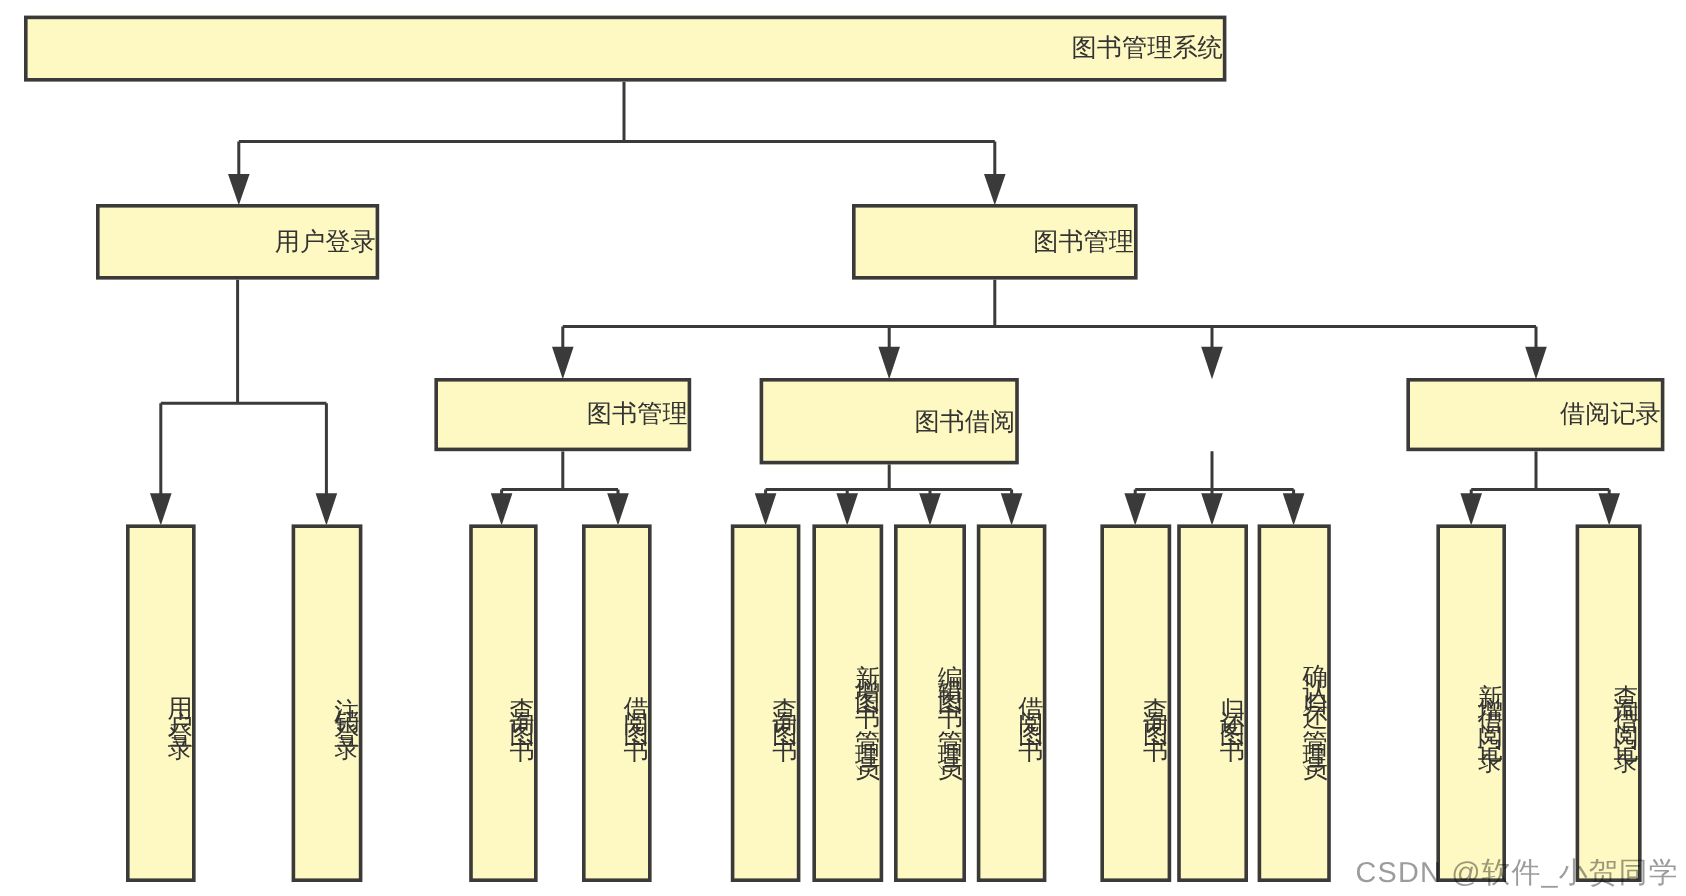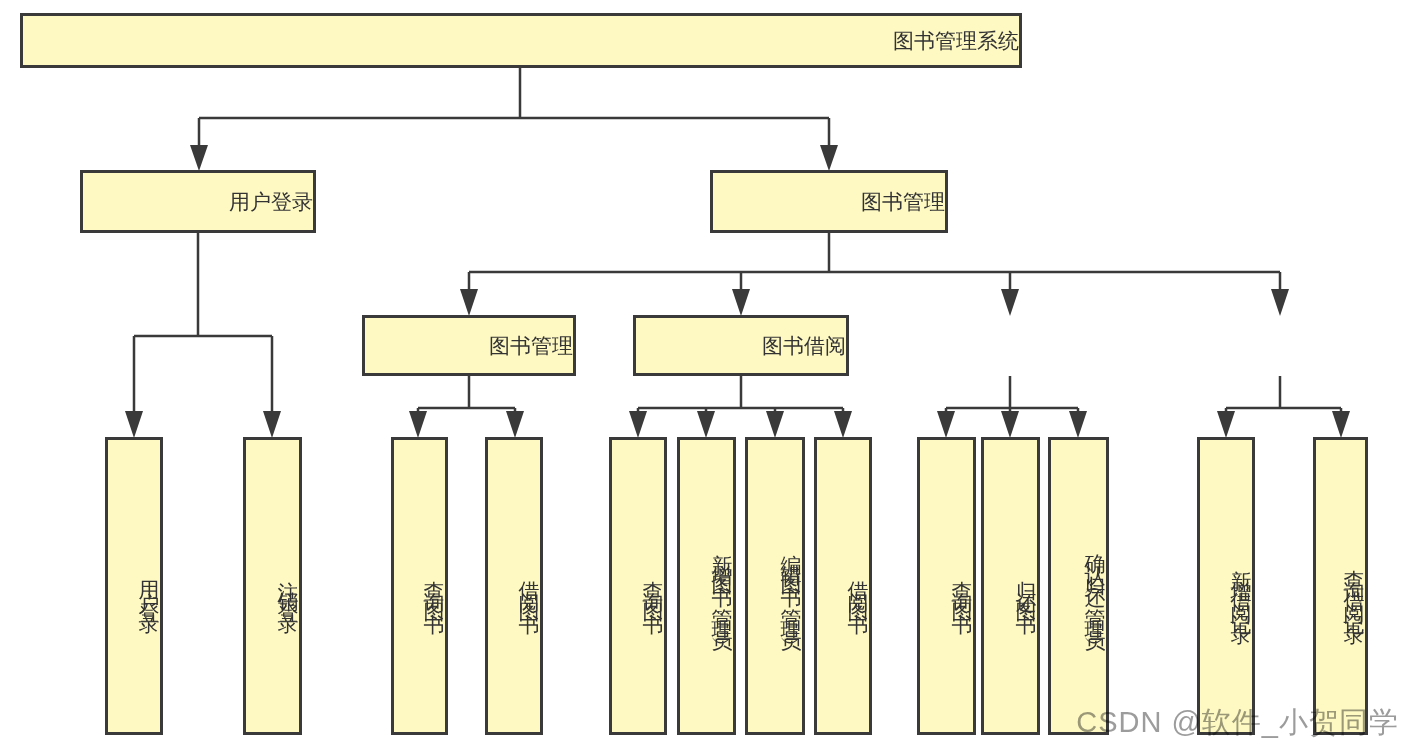--- a/index.html
+++ b/index.html
@@ -43,21 +43,21 @@
     writing-mode: vertical-rl;
     text-orientation: mixed;
     letter-spacing: 11px;
     line-height: 1;
   }
   #watermark {
     position: absolute;
     right: 6px;
     bottom: 4px;
     z-index: 2;
-    font-size: 29px;
+    font-size: 24px;
     color: rgba(148,148,148,0.92);
     mix-blend-mode: multiply;
     letter-spacing: 1px;
     white-space: nowrap;
   }
 </style>
 </head>
 <body>
 
 <div id="canvas">
@@ -109,22 +109,25 @@
   <div class="node" style="left:80px; top:170px; width:236px; height:63px;">
     <span class="lbl">用户登录</span>
   </div>
   <div class="node" style="left:710px; top:170px; width:238px; height:63px;">
     <span class="lbl">图书管理</span>
   </div>
 
   <div class="node" style="left:362px; top:315px; width:214px; height:61px;">
     <span class="lbl">图书管理</span>
   </div>
-  <div class="node" style="left:633px; top:315px; width:216px; height:61px;padding-left:28px;">
+  <div class="node" style="left:633px; top:315px; width:216px; height:72px;padding-left:28px;">
     <span class="lbl">图书借阅</span>
+  </div>
+  <div class="node" style="left:1172px; top:315px; width:215px; height:61px;">
+    <span class="lbl">借阅记录</span>
   </div>
 
   <div class="node vnode" style="left:105px; top:437px; width:58px; height:298px;">
     <span class="lbl">用户登录</span>
   </div>
   <div class="node vnode" style="left:243px; top:437px; width:59px; height:298px;">
     <span class="lbl">注销登录</span>
   </div>
 
   <div class="node vnode" style="left:391px; top:437px; width:57px; height:298px;">

